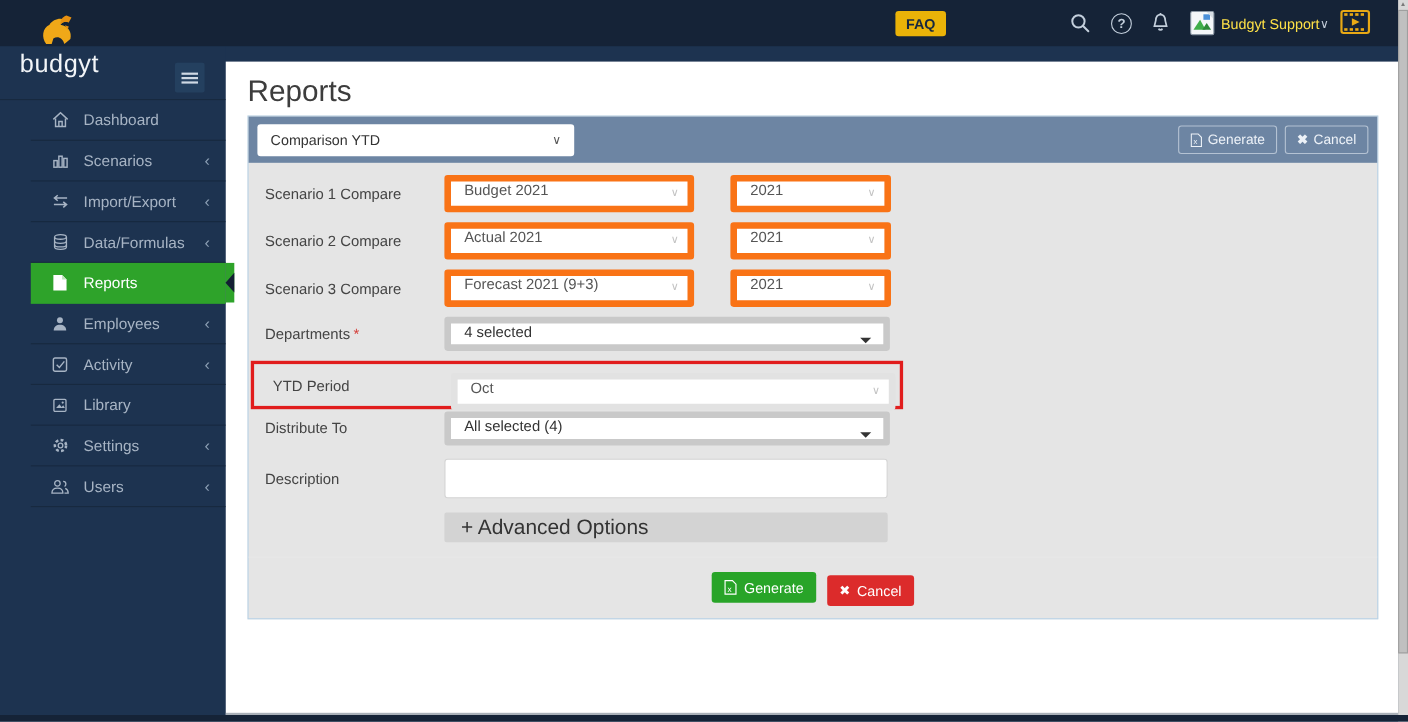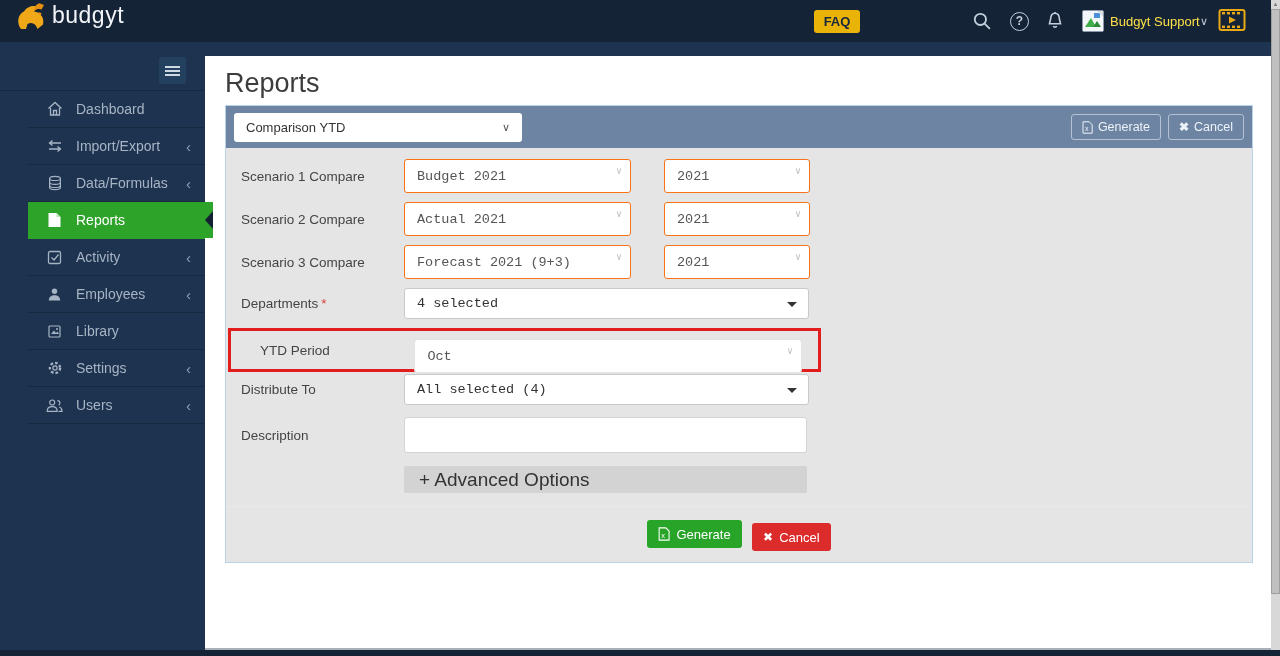--- a/index.html
+++ b/index.html
@@ -1,21 +1,21 @@
 <!DOCTYPE html>
 <html><head>
 <meta charset="utf-8">
 <style>
   * { box-sizing: border-box; margin: 0; padding: 0; }
   html,body { width:1280px; height:656px; overflow:hidden; }
   body { font-family:"Liberation Sans","DejaVu Sans",sans-serif; background:#1d3350; position:relative; }
 
   
   .topbar { position:absolute; top:0; left:0; width:1280px; height:42px; background:#152337; z-index:6; }
-  .logo { position:absolute; left:14px; top:2px; display:flex; cursor:pointer; }
+  .logo { position:absolute; left:14px; top:13px; display:flex; align-items:center; cursor:pointer;flex-direction:column; }
   .logo-text { color:#f2f5f8; font-size:23px; font-weight:400; letter-spacing:.5px; margin-left:4px; }
   .faq-btn { position:absolute; left:814px; top:10px; width:46px; height:23px; background:#eab308; color:#16273f;
              font-size:13px; font-weight:bold; text-align:center; line-height:23px; border-radius:3px; cursor:pointer; }
   .tb-icon { position:absolute; top:0; height:42px; display:flex; align-items:center; color:#c3cfdc; cursor:pointer; }
   .tb-search { left:972px; } .tb-help { left:1010px; } .tb-bell { left:1046px; }
   .help-circle { width:19px; height:19px; border:1.4px solid #c3cfdc; border-radius:50%; font-size:12px; font-weight:bold;
                  display:flex; align-items:center; justify-content:center; }
   .avatar { position:absolute; left:1082px; top:10px; width:22px; height:22px; background:#e9eef2; border:1px solid #8d99a6;
             border-radius:2px; overflow:hidden; cursor:pointer; }
   .user-name { position:absolute; left:1110px; top:0; height:42px; display:flex; align-items:center;
@@ -52,30 +52,30 @@
                    display:flex; align-items:center; padding:0 12px; position:relative; cursor:pointer; }
   .report-select .dd-chev { position:absolute; right:12px; color:#555; font-size:11px; }
   .header-actions { margin-left:auto; display:flex; gap:7px; }
   .ghost-btn { border:1px solid #b4c2d3; background:transparent; color:#edf2f8; font-size:12.5px; height:26px;
                padding:0 10px; border-radius:3px; display:inline-flex; align-items:center; gap:5px; cursor:pointer; }
 
   .form-body { padding-top:11px; }
   .frow { display:flex; align-items:center; height:34px; margin:0 0 9px 0; padding-left:15px; }
   .flabel { width:163px; font-size:13.5px; color:#444; }
   .req { color:#d43f3a; margin-left:3px; }
-  .sel { position:relative; height:34px; border:1px solid #f97316; border-radius:3px; background:#fff;
-         font-size:13.5px; color:#555; display:flex; align-items:center; padding:0 24px 0 12px; cursor:pointer;font-family:Liberation Mono, monospace; }
+  .sel { position:relative; height:34px; border:6px solid #f97316; border-radius:3px; background:#fff;
+         font-size:13.5px; color:#555; display:flex; align-items:flex-start; padding:0 24px 0 12px; cursor:pointer; }
   .sel .dd-chev { position:absolute; right:8px; top:5px; color:#c2c2c2; font-size:10px; }
   .sel-scenario { width:227px; }
   .sel-year { width:146px; margin-left:33px; }
   .sel-wide { width:405px; height:31px; border-color:#c9c9c9; color:#333; }
   .sel-wide .caret { position:absolute; right:11px; top:13px; width:0; height:0;
                      border-left:5px solid transparent; border-right:5px solid transparent; border-top:5px solid #333; }
   .frow-short { height:31px; }
-  .ytd-wrap { border:3px solid #e11d1d; margin:0 0 2px 2px; width:593px; padding:2px 16px; }
+  .ytd-wrap { border:3px solid #e11d1d; margin:0 0 2px 2px; width:593px; padding:2px 4px; }
   .ytd-wrap .frow { margin:0; padding-left:13px; }
   .sel-ytd { width:407px; border-color:#e2e2e2;margin-top:12px; }
   .desc-row { height:36px; margin-bottom:13px; }
   .desc-input { width:403px; height:36px; border:1px solid #d4d4d4; border-radius:3px; font-size:13.5px; color:#333;
                 padding:0 10px; font-family:inherit; }
   .adv-bar { margin-left:178px; width:403px; height:27px; background:#d3d3d3; border-radius:2px; color:#333;
              font-size:19px; display:flex; align-items:center; padding-left:15px; cursor:pointer; }
   .form-divider { border-top:1px solid #e9e9e9; margin-top:13px; }
   .form-footer { text-align:center; padding:13px 0 11px 0; }
   .btn { display:inline-flex; align-items:center; gap:6px; height:28px; padding:0 11px; border:none; border-radius:3px;
@@ -169,20 +169,31 @@
       <span class="mi-icon">
         <svg width="16" height="16" viewBox="0 0 16 16" fill="none" stroke="currentColor" stroke-width="1.3">
           <path d="M1.5 7.5 L8 1.5 L14.5 7.5"></path>
             <path d="M3.5 6.8 V14 H12.5 V6.8"></path>
             <path d="M6.5 14 V9.5 H9.5 V14"></path>
         </svg>
       </span>
       <span>Dashboard</span>
     </div>
 
+    <div class="menu-item">
+      <span class="mi-icon">
+        <svg width="16" height="16" viewBox="0 0 16 16" fill="none" stroke="currentColor" stroke-width="1.3">
+          <rect x="2" y="8" width="3" height="6"></rect>
+            <rect x="6.5" y="4" width="3" height="10"></rect>
+            <rect x="11" y="6" width="3" height="8"></rect>
+        </svg>
+      </span>
+      <span>Scenarios</span>
+      <span class="chev"></span>
+    </div>
 
     <div class="menu-item">
       <span class="mi-icon">
         <svg width="16" height="16" viewBox="0 0 16 16" fill="none" stroke="currentColor" stroke-width="1.4">
           <path d="M14 5 H3 M5.5 2.5 L2.5 5 L5.5 7.5"></path>
             <path d="M2 11 H13 M10.5 8.5 L13.5 11 L10.5 13.5"></path>
         </svg>
       </span>
       <span>Import/Export</span>
       <span class="chev"></span>
@@ -206,37 +217,37 @@
         <svg width="15" height="16" viewBox="0 0 14 16">
           <path d="M1 1 H9 L13 5 V15 H1 Z" fill="#ffffff"></path>
             <path d="M9 1 L9 5 H13 Z" fill="#bfe3bb"></path>
         </svg>
       </span>
       <span>Reports</span>
     </div>
 
     <div class="menu-item">
       <span class="mi-icon">
+        <svg width="15" height="15" viewBox="0 0 15 15" fill="currentColor">
+          <circle cx="7.5" cy="4.2" r="2.7"></circle>
+            <path d="M1.8 13.5 C1.8 9.8 4.3 8.2 7.5 8.2 C10.7 8.2 13.2 9.8 13.2 13.5 Z"></path>
+        </svg>
+      </span>
+      <span>Employees</span>
+      <span class="chev"></span>
+    </div>
+
+    <div class="menu-item">
+      <span class="mi-icon">
         <svg width="15" height="15" viewBox="0 0 15 15" fill="none" stroke="currentColor" stroke-width="1.3">
           <rect x="1.5" y="1.5" width="12" height="12" rx="1.5"></rect>
             <path d="M4.5 7.5 L7 10 L11.5 4.5"></path>
         </svg>
       </span>
       <span>Activity</span>
-      <span class="chev"></span>
-    </div>
-
-    <div class="menu-item">
-      <span class="mi-icon">
-        <svg width="15" height="15" viewBox="0 0 15 15" fill="currentColor">
-          <circle cx="7.5" cy="4.2" r="2.7"></circle>
-            <path d="M1.8 13.5 C1.8 9.8 4.3 8.2 7.5 8.2 C10.7 8.2 13.2 9.8 13.2 13.5 Z"></path>
-        </svg>
-      </span>
-      <span>Employees</span>
       <span class="chev"></span>
     </div>
 
     <div class="menu-item">
       <span class="mi-icon">
         <svg width="15" height="15" viewBox="0 0 15 15" fill="none" stroke="currentColor" stroke-width="1.2">
           <rect x="2" y="2" width="11" height="11" rx="1"></rect>
           <path d="M4 10 L7 6.5 L9 9 L10.5 7.5 L12 10" fill="currentColor" stroke="none"></path>
           <circle cx="10" cy="5" r="1" fill="currentColor" stroke="none"></circle>
         </svg>

